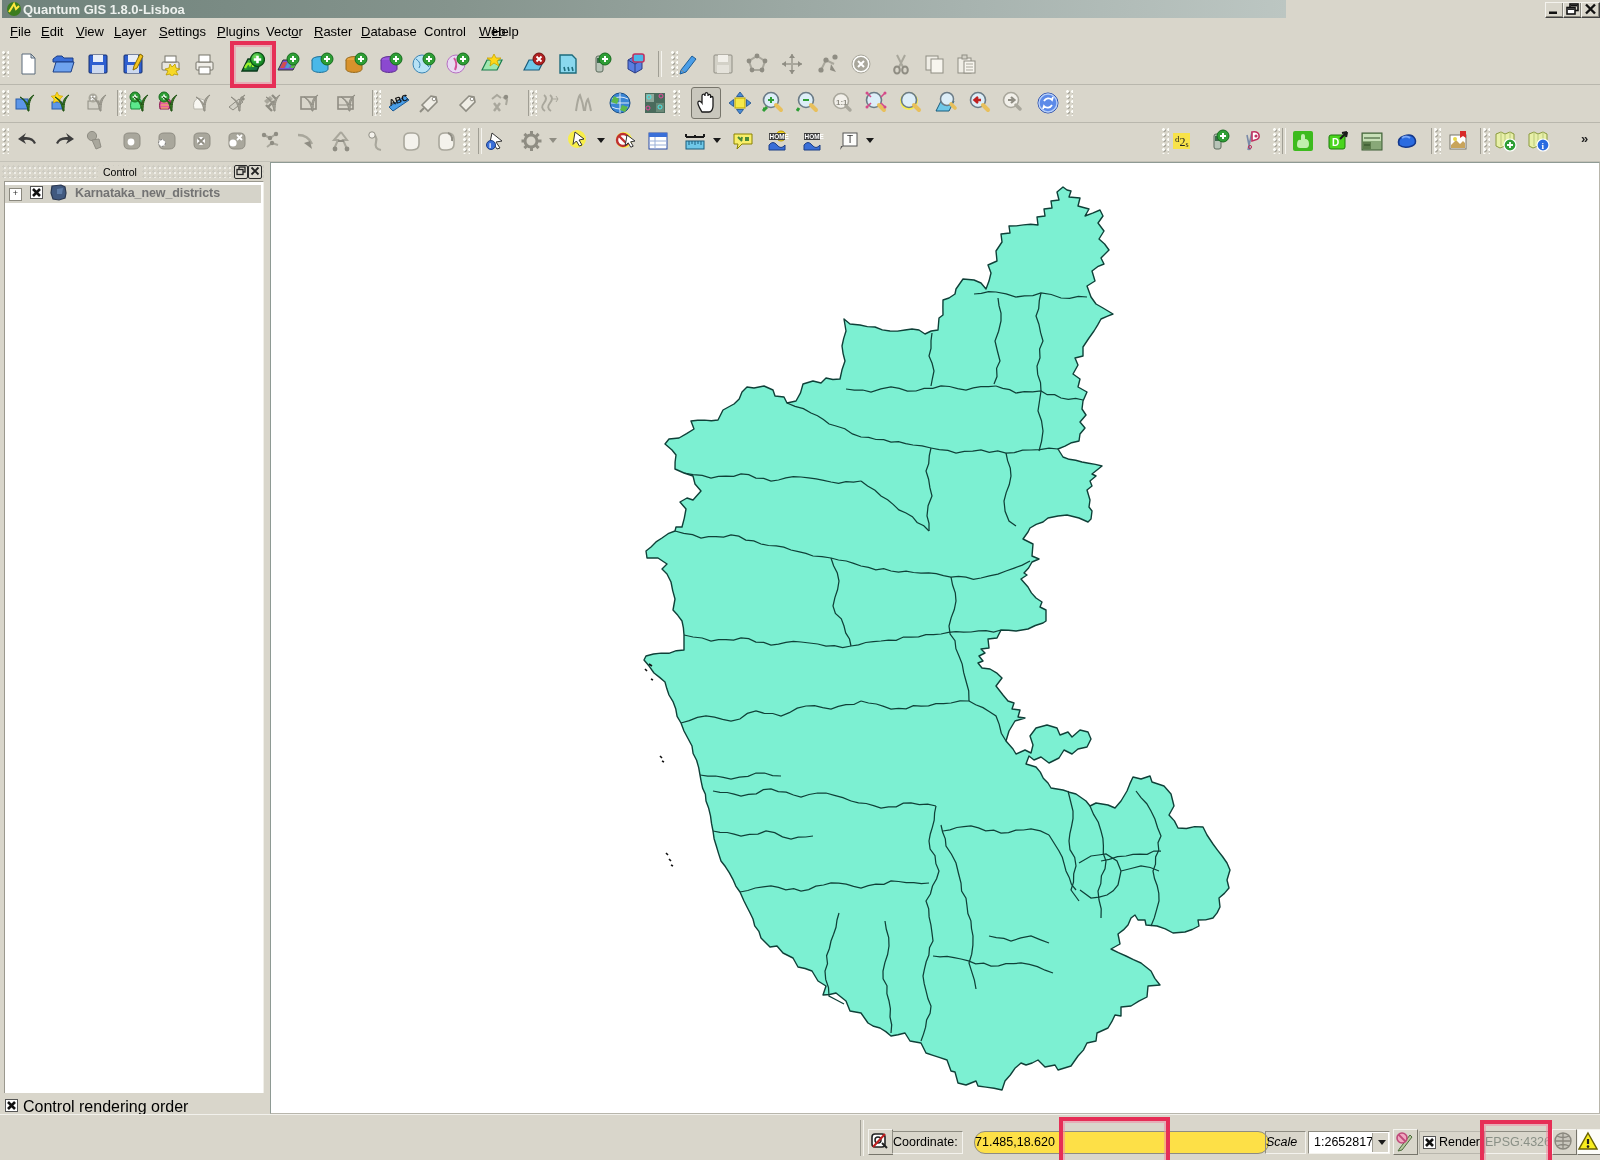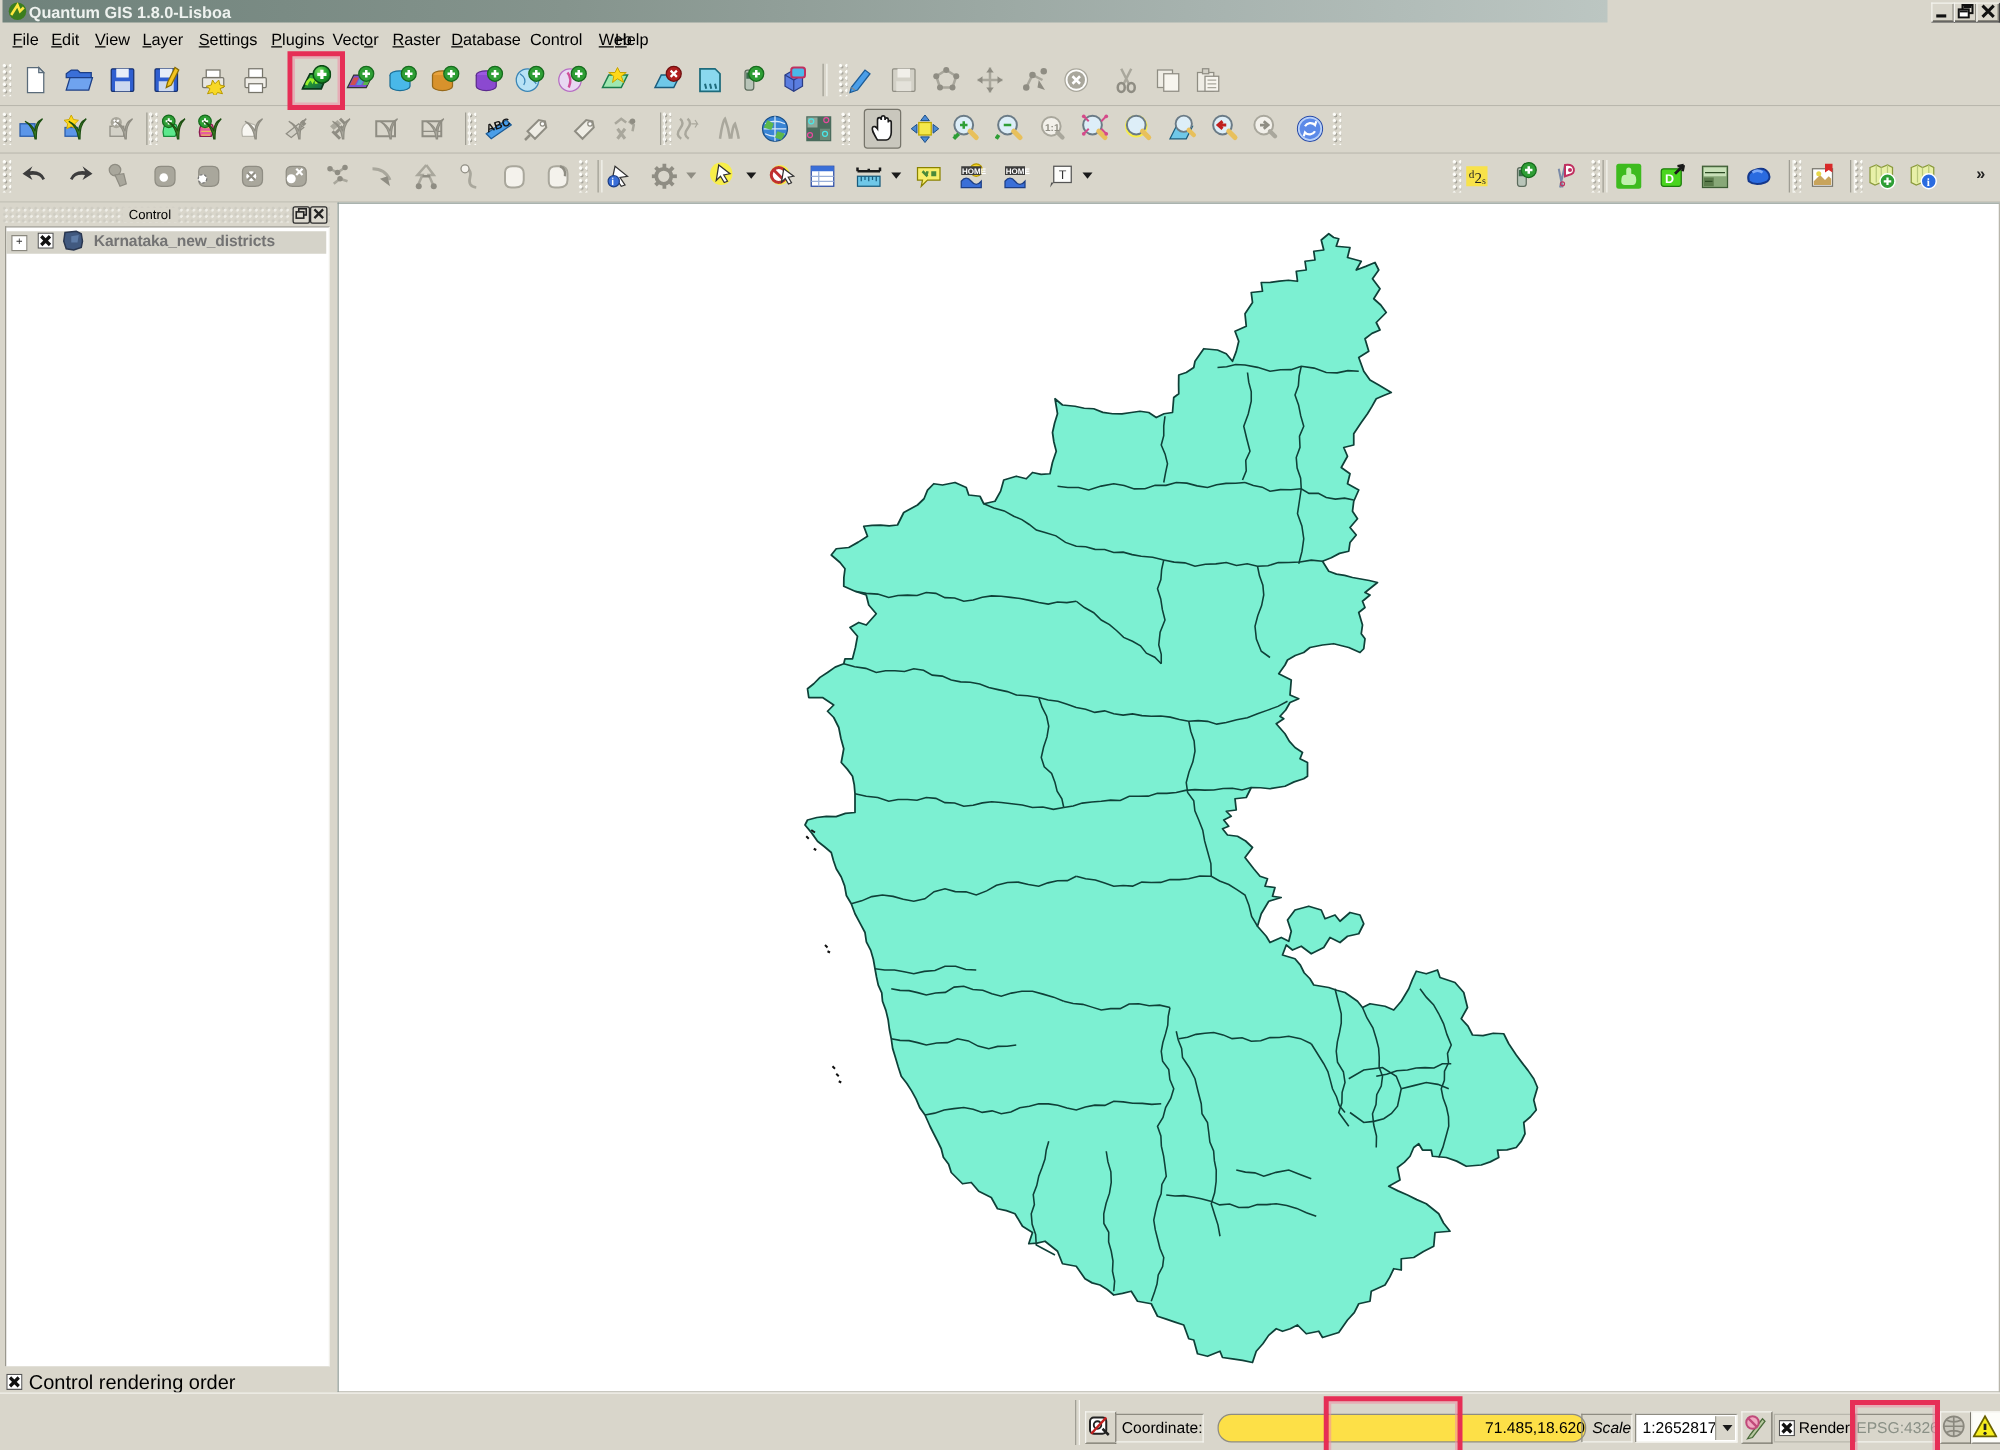--- a/index.html
+++ b/index.html
@@ -35,21 +35,21 @@
   #lrow{position:absolute;left:0px;top:3px;width:256px;height:18px;background:#d5d3c9;}
   #expander{position:absolute;left:4px;top:6px;width:11px;height:11px;background:#fff;border:1px solid #8a887e;
     font-size:9px;line-height:9px;text-align:center;color:#333;}
   #lcheck{position:absolute;left:25px;top:4px;width:13px;height:13px;}
   #lname{position:absolute;left:70px;top:3.5px;font-size:12.5px;font-weight:bold;color:#737373;letter-spacing:-0.1px;}
   #crow{position:absolute;left:2px;top:1094px;width:264px;height:28px;background:#d9d6cb;font-size:16px;color:#000;}
   
   #canvas{position:absolute;left:270px;top:162px;width:1328px;height:950px;background:#fff;border-top:1px solid #8e9a94;border-left:1px solid #8e9a94;border-right:1px solid #b8b6ac;border-bottom:1px solid #b8b6ac;}
   
   #status{position:absolute;left:0;top:1114px;width:1600px;height:46px;background:#d9d6cb;border-top:1px solid #f2f1ec;font-size:12.5px;color:#000;}
-  .spanel{position:absolute;top:16px;height:21px;border:1px solid #8e8c82;border-bottom-color:#f4f3ee;border-right-color:#f4f3ee;line-height:21px;text-align:right;}
+  .spanel{position:absolute;top:16px;height:21px;border:1px solid #8e8c82;border-bottom-color:#f4f3ee;border-right-color:#f4f3ee;line-height:21px;text-align:left;}
   .sbtn{position:absolute;top:14px;width:23px;height:24px;background:#d9d6cb;border:1px solid #f4f3ee;border-bottom-color:#77756b;border-right-color:#77756b;}
   
   .red{position:absolute;border:4px solid #e62e56;box-shadow:inset 0 0 0 2px rgba(240,140,165,.55);}
 </style>
 </head>
 <body>
 <div id="win">
   <div id="title">
     <svg style="position:absolute;left:4px;top:1px" width="16" height="16" viewBox="0 0 16 16">
       <circle cx="8" cy="8" r="7" fill="#3b7d1e"></circle>

